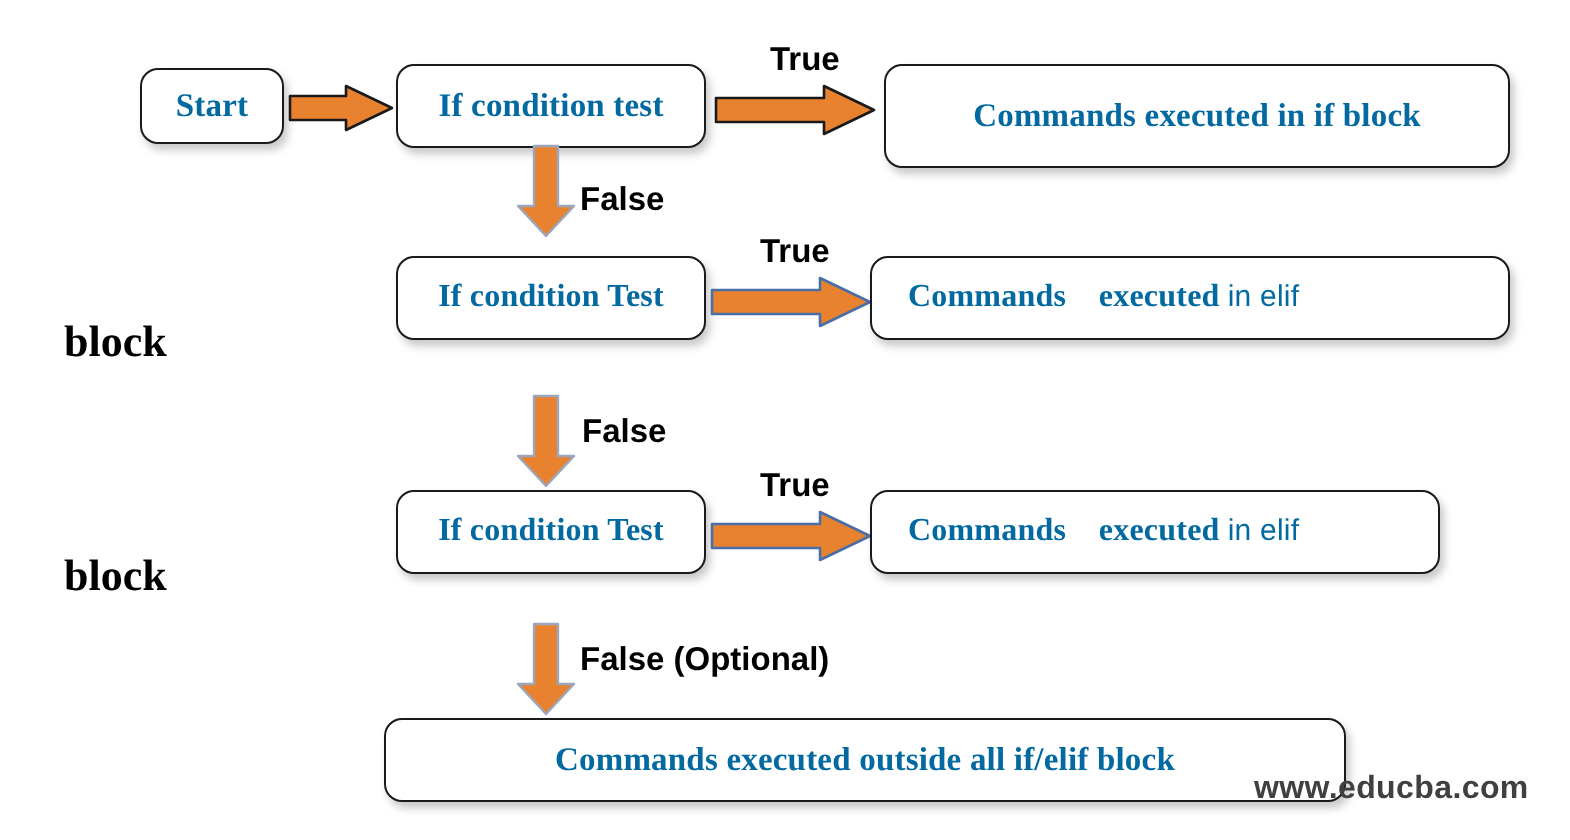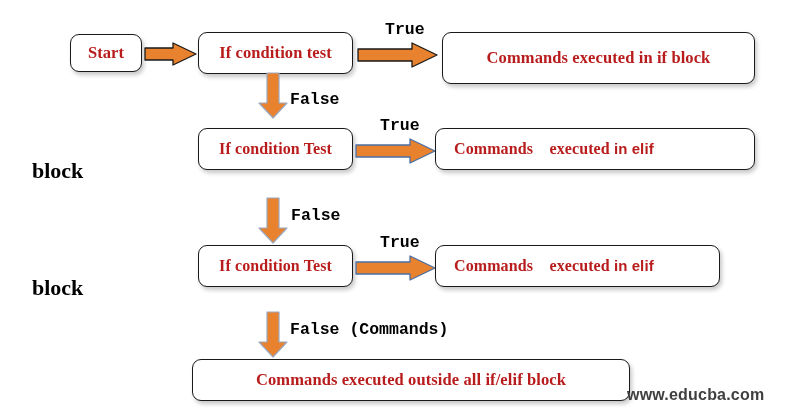--- a/index.html
+++ b/index.html
@@ -21,41 +21,41 @@
   .node {
     position: absolute;
     box-sizing: border-box;
     background: #ffffff;
     border: 1.4px solid #1a1a1a;
     border-radius: 9px;
     display: flex;
     align-items: center;
     justify-content: center;
     box-shadow: 2px 3px 4px rgba(0,0,0,0.22);
-    color: #b91c1c;
+    color: #0369a1;
     font-weight: bold;
     font-size: 16.5px;
     line-height: 1.05;
     white-space: pre;
     letter-spacing: 0.1px;
   }
   .node.small  { font-size: 16px; }
 
   
   .sans-frag {
     font-family: "Liberation Sans", "DejaVu Sans", sans-serif;
-    font-weight: bold;
+    font-weight: normal;
     font-size: 15px;
   }
 
   
   .edge-label {
     position: absolute;
     color: #000000;
-    font-family: Liberation Mono, monospace;
+    font-family: Liberation Sans, sans-serif;
     font-weight: bold;
     font-size: 16.5px;
     white-space: nowrap;
     line-height: 1;
   }
 
   
   .side-label {
     position: absolute;
     color: #000000;
@@ -171,24 +171,24 @@
   <div class="node small" style="left:435px; top:245px; width:285px; height:42px; justify-content:flex-start; padding-left:18px;">
     <span>Commands    executed </span><span class="sans-frag">in elif</span>
   </div>
 
   <div class="arrow" style="left:258px; top:312px;">
     <svg width="30" height="46" viewBox="0 0 30 46">
       <polygon points="9,0 21,0 21,30 29,30 15,45 1,30 9,30" fill="#E8822E" stroke="#9AA7BE" stroke-width="1.2" stroke-linejoin="round"></polygon>
     </svg>
   </div>
   <div class="edge-label" style="left:290px; top:322px;">
-    <span>False (Commands)</span>
-  </div>
-
-  <div class="node" style="left:192px; top:359px; width:438px; height:42px;">
+    <span>False (Optional)</span>
+  </div>
+
+  <div class="node" style="left:192px; top:359px; width:481px; height:42px;">
     <span>Commands executed outside all if/elif block</span>
   </div>
 
   <div class="side-label" style="left:32px; top:160px;">
     <span>block</span>
   </div>
   <div class="side-label" style="left:32px; top:277px;">
     <span>block</span>
   </div>
 

